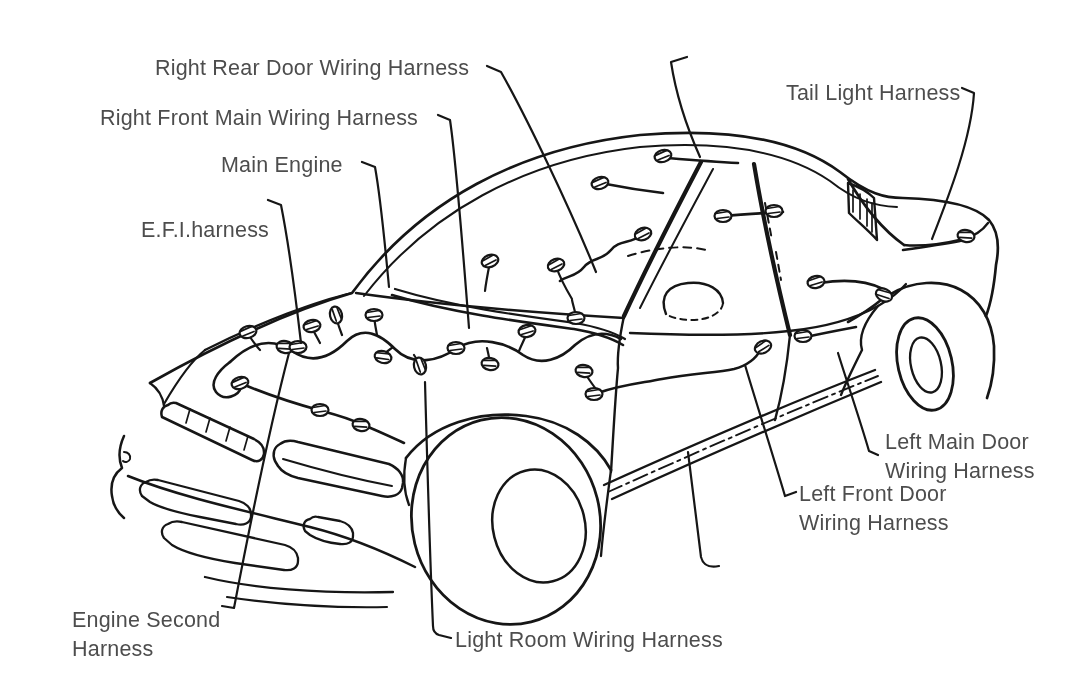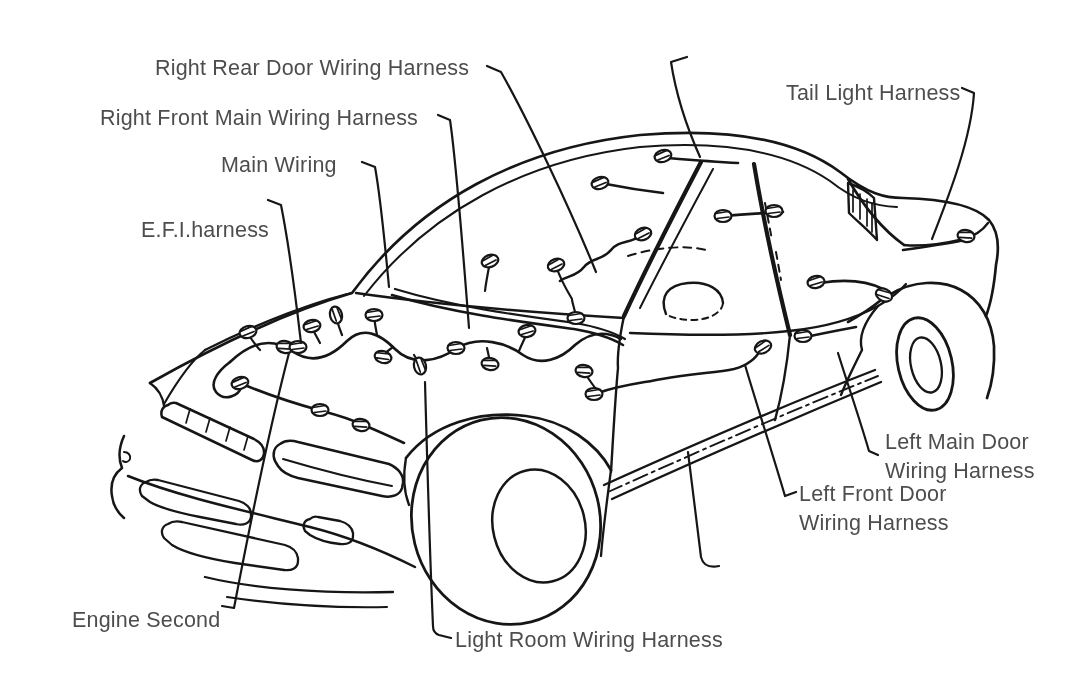--- a/index.html
+++ b/index.html
@@ -156,36 +156,37 @@
   </g>
 </svg>
 
   <div class="label" style="left:155px;top:54px;">
     <span>Right Rear Door Wiring Harness</span>
   </div>
   <div class="label" style="left:100px;top:104px;">
     <span>Right Front Main Wiring Harness</span>
   </div>
   <div class="label" style="left:221px;top:151px;">
-    <span>Main Wiring</span>
+    <span>Main Engine</span>
   </div>
   <div class="label" style="left:141px;top:189px;margin-top:27px;">
     <span>E.F.I.harness</span>
   </div>
   <div class="label" style="left:786px;top:62px;margin-top:17px;">
     <span>Tail Light Harness</span>
   </div>
   <div class="label" style="left:885px;top:428px;">
     <span>Left Main Door</span>
     <span>Wiring Harness</span>
   </div>
   <div class="label" style="left:799px;top:480px;">
     <span>Left Front Door</span>
     <span>Wiring Harness</span>
   </div>
   <div class="label" style="left:72px;top:606px;">
     <span>Engine Second</span>
+    <span>Harness</span>
   </div>
   <div class="label" style="left:455px;top:626px;">
     <span>Light Room Wiring Harness</span>
   </div>
 
 </div>
 
 </body></html>

